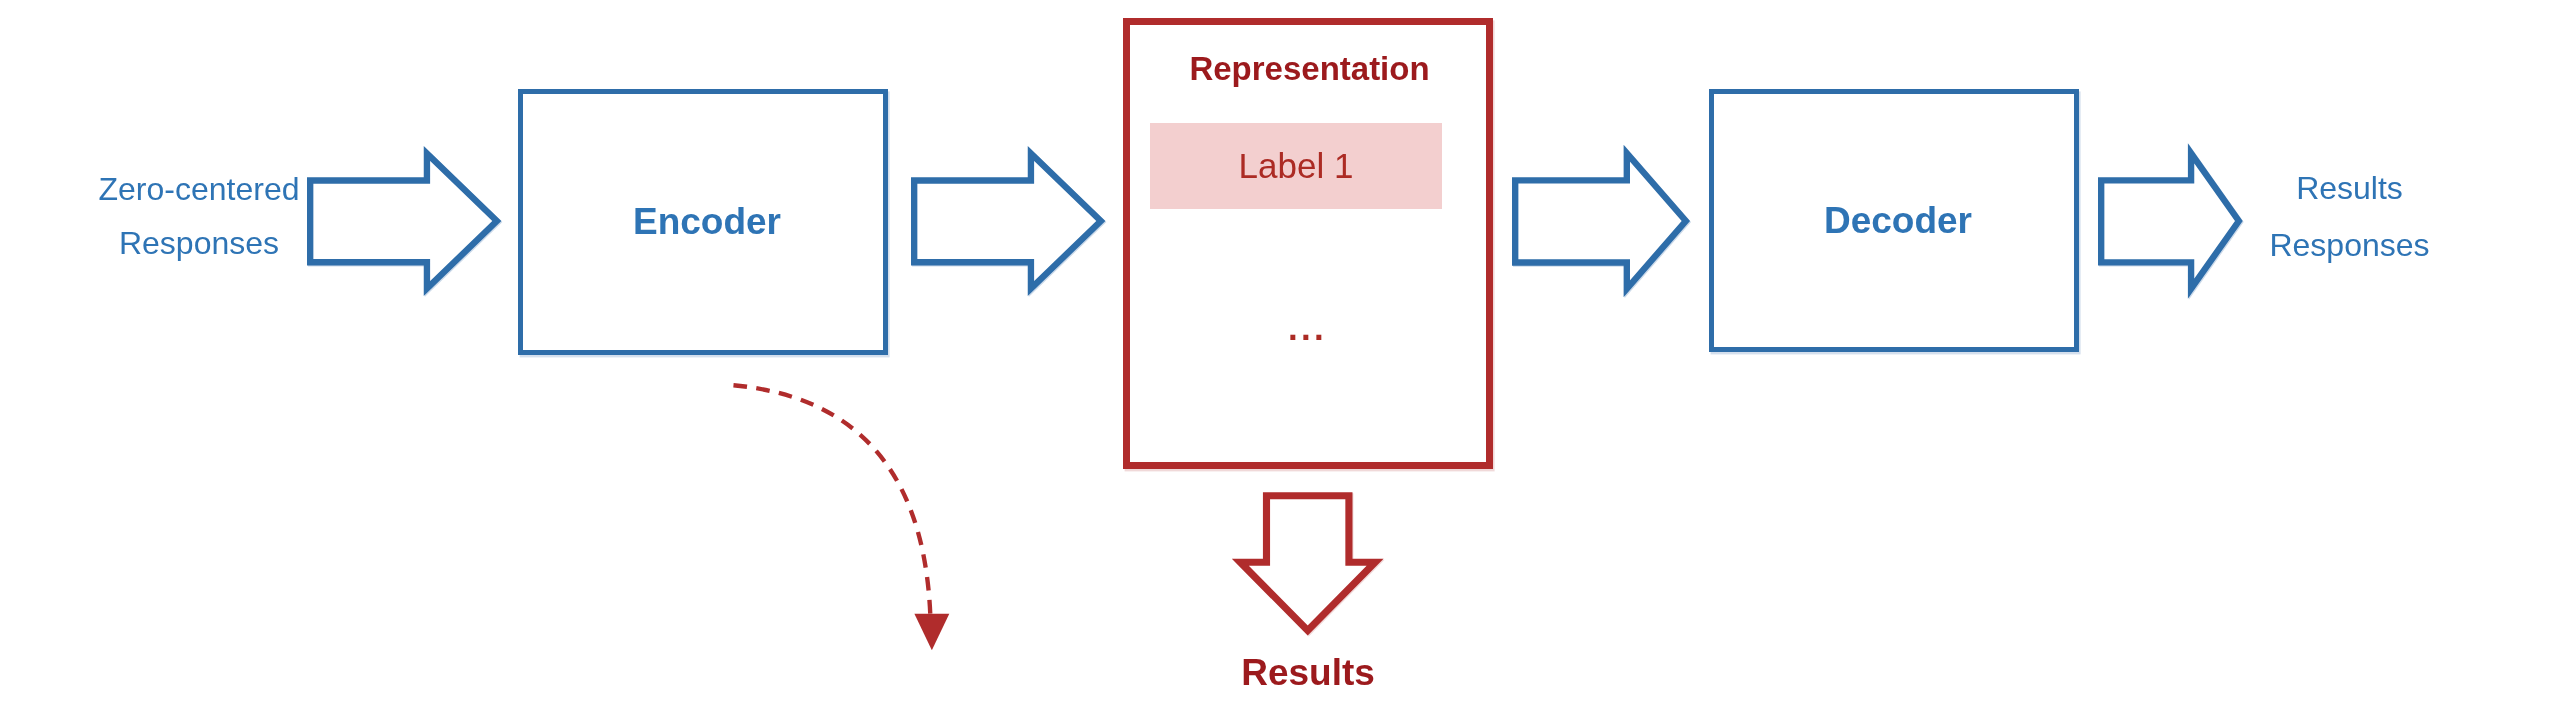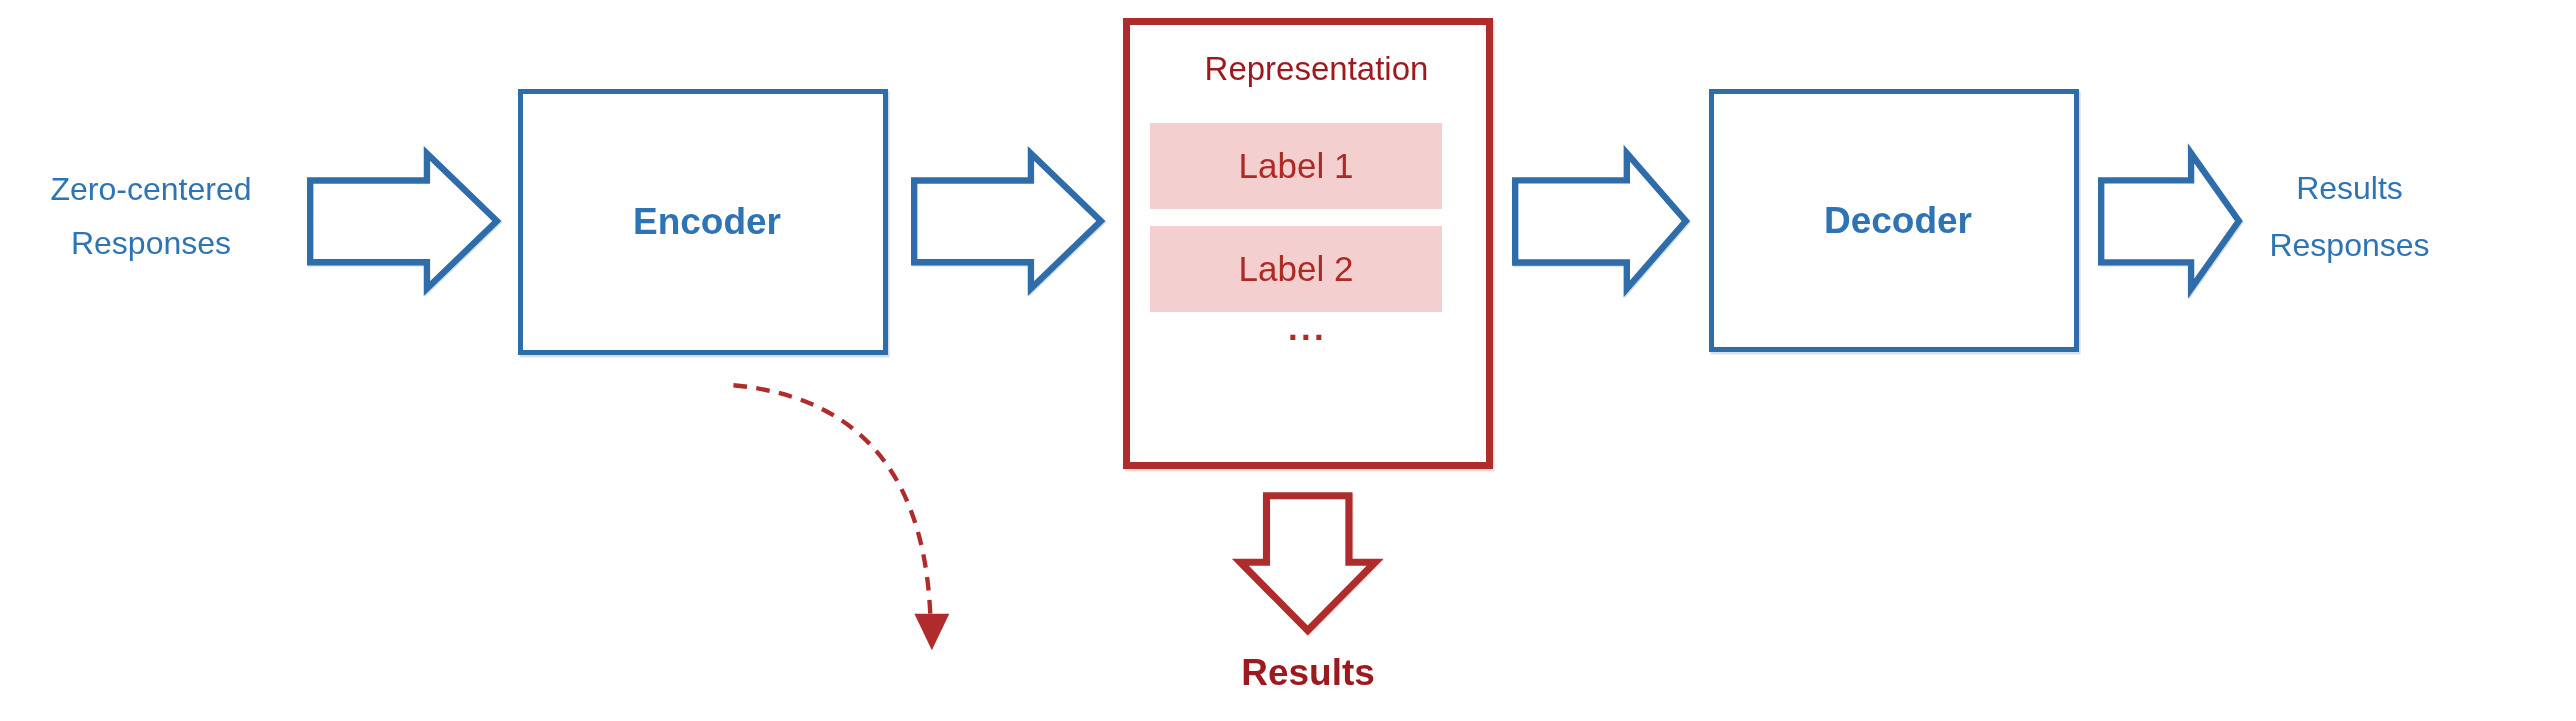--- a/index.html
+++ b/index.html
@@ -18,21 +18,21 @@
   .abs { position: absolute; }
 
   
   .io-label {
     color: var(--blue_text, #2E74B5);
     font-size: 32px;
     line-height: 54px;
     text-align: center;
     font-weight: 400;
   }
-  #input-label  { left: 0px;    top: 162px; width: 302px; }
+  #input-label  { left: 0px;    top: 162px; width: 302px; padding-left: 48px; }
   #output-label { left: 2262px; top: 160px; width: 175px; line-height: 57px; }
 
   
   .proc-box {
     border: 5.6px solid var(--blue, #2E6DA9);
     background: #ffffff;
     box-shadow: 1.6px 2.4px 0 rgba(160,185,215,0.45);
     display: flex;
     align-items: center;
     justify-content: center;
@@ -48,25 +48,25 @@
 
   
   #representation-box {
     left: 1123px; top: 18.3px; width: 370px; height: 451px;
     box-sizing: border-box;
     border: 7.2px solid var(--red, #B02C2C);
     background: #ffffff;
     box-shadow: 1.6px 2.4px 0 rgba(225,180,180,0.5);
   }
   #representation-title {
-    left: 16px; top: 24px; width: 341px;
+    left: 9px; top: 24px; width: 341px;
     text-align: center;
     color: var(--red_text, #9C1A1D);
     font-size: 33px;
-    font-weight: 400;
+    font-weight: 700;
     line-height: 40px;
   }
   .label-row {
     left: 20px; width: 292px; height: 86px;
     background: var(--pink, #F3CFCF);
     color: var(--label_text, #AC2B24);
     font-size: 35px;
     line-height: 86px;
     text-align: center;
   }
@@ -139,21 +139,20 @@
     <span class="proc-title">Encoder</span>
   </div>
 
   <svg class="abs block-arrow" style="left:911px; top:150px;" width="193" height="142" viewBox="0 0 243 178">
     <polygon points="4,38 151,38 151,4 239,89 151,174 151,141 4,141"></polygon>
   </svg>
 
   <div class="abs" id="representation-box">
     <div class="abs" id="representation-title">Representation</div>
     <div class="abs label-row" id="label-row-1">Label 1</div>
-    <div class="abs label-row" id="label-row-2">Label 2</div>
     <div class="abs" id="label-ellipsis">...</div>
   </div>
 
   <svg class="abs block-arrow" style="left:1512px; top:150px;" width="177" height="142" viewBox="0 0 222 178">
     <polygon points="4,38 144,38 144,4 218,89 144,174 144,141 4,141"></polygon>
   </svg>
 
   <div class="abs proc-box" id="decoder-box">
     <span class="proc-title">Decoder</span>
   </div>

